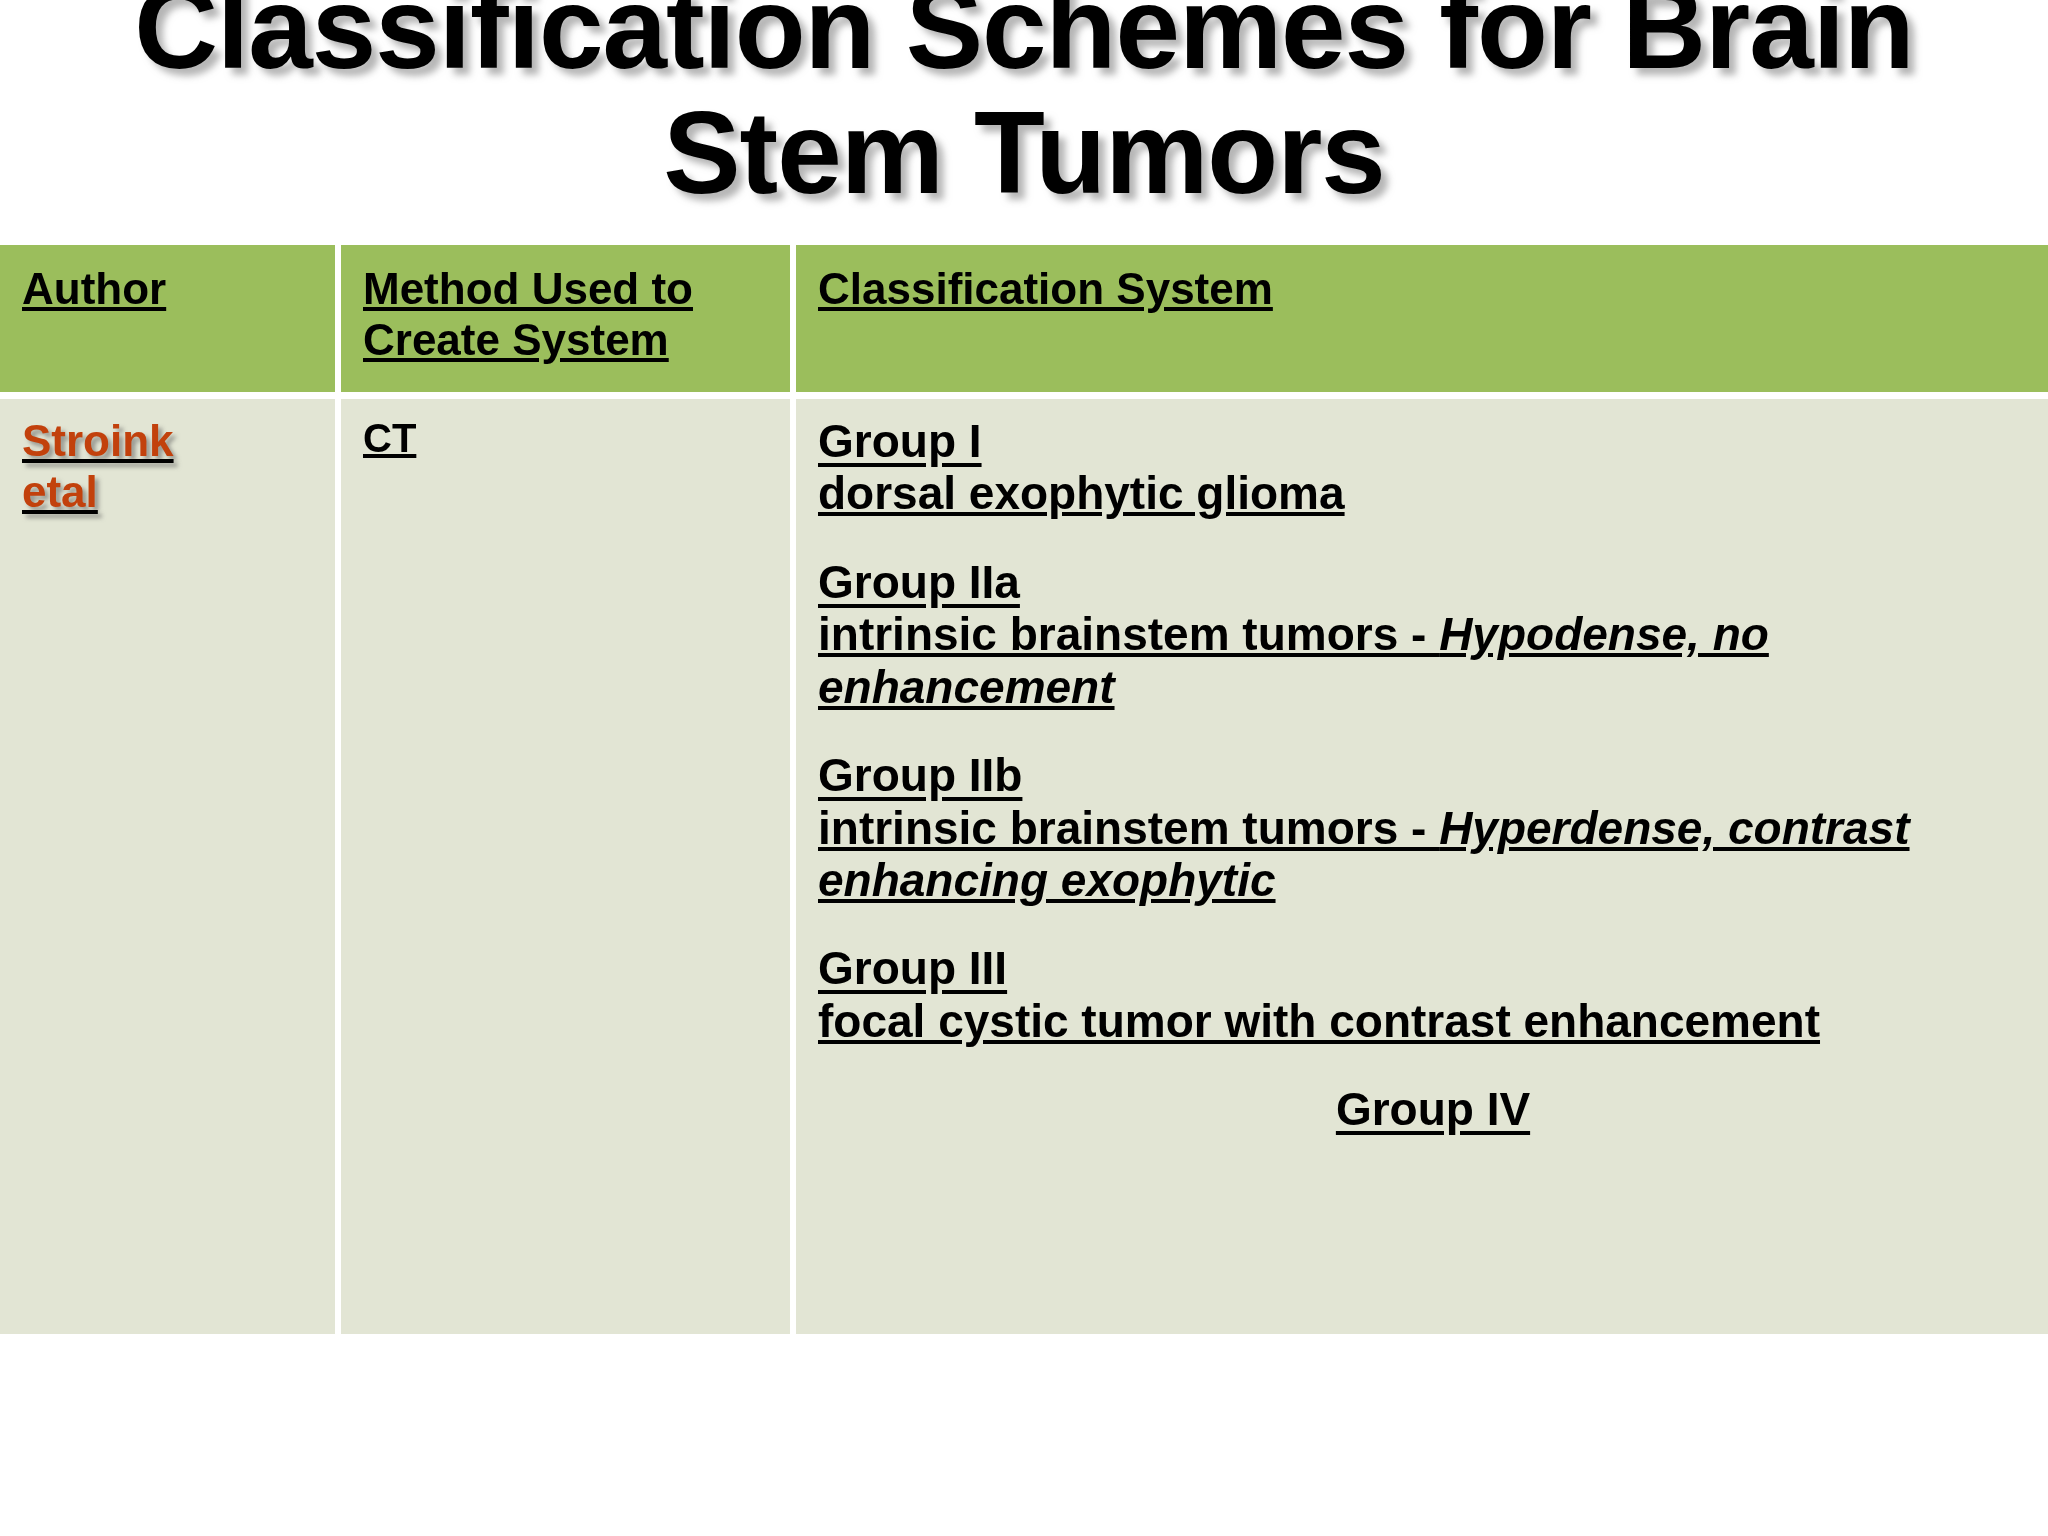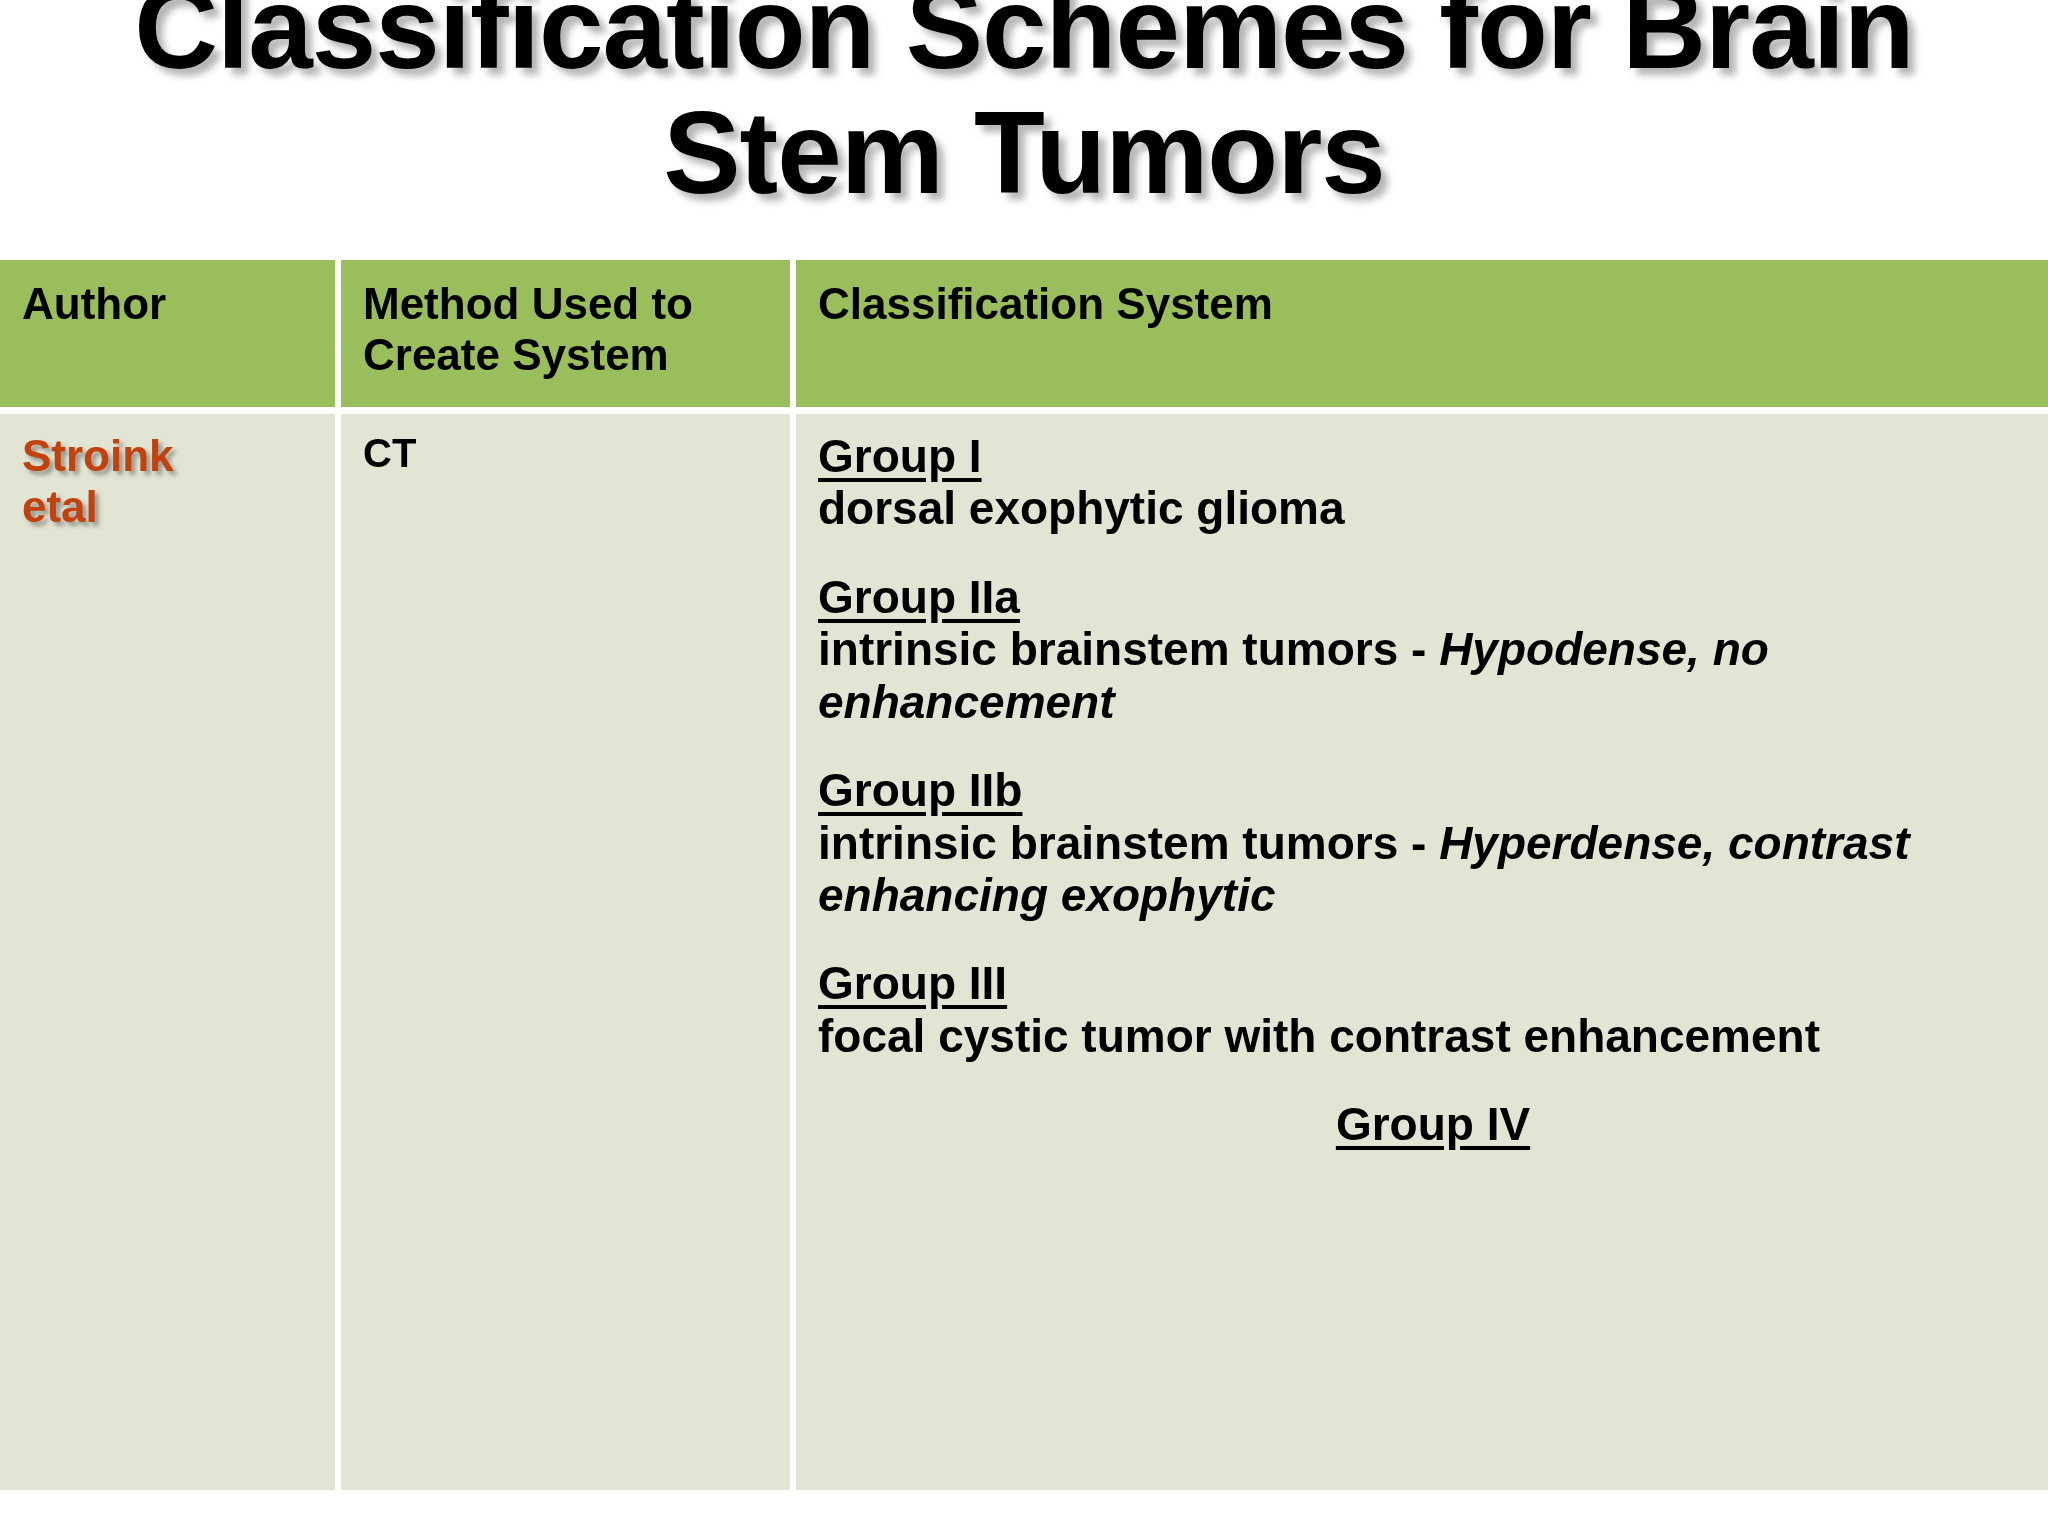--- a/index.html
+++ b/index.html
@@ -10,21 +10,21 @@
   body {
     width: 2048px;
     height: 1536px;
     overflow: hidden;
     font-family: "Liberation Sans", sans-serif;
   }
 
   .slide {
     position: relative;
     width: 2048px;
-    height: 1536px;
+    height: 1334px;
     background: #ffffff;
     overflow: hidden;
   }
 
   
   .slide-title {
     position: absolute;
     top: -34px;
     left: 0;
     width: 2048px;
@@ -34,23 +34,24 @@
     line-height: 1.08;
     color: #000000;
     letter-spacing: -1px;
     text-shadow: 7px 7px 7px rgba(120,120,120,0.55);
     white-space: pre-line;
   }
 
   
   .table-wrap {
     position: absolute;
-    top: 260px;
+    top: 245px;
     left: 0;
     width: 2048px;
+    text-decoration: underline;
   }
 
   .tbl {
     width: 2048px;
     border-collapse: separate;
     border-spacing: 0;
     table-layout: fixed;
   }
 
   .col-author   { width: 341px; }

